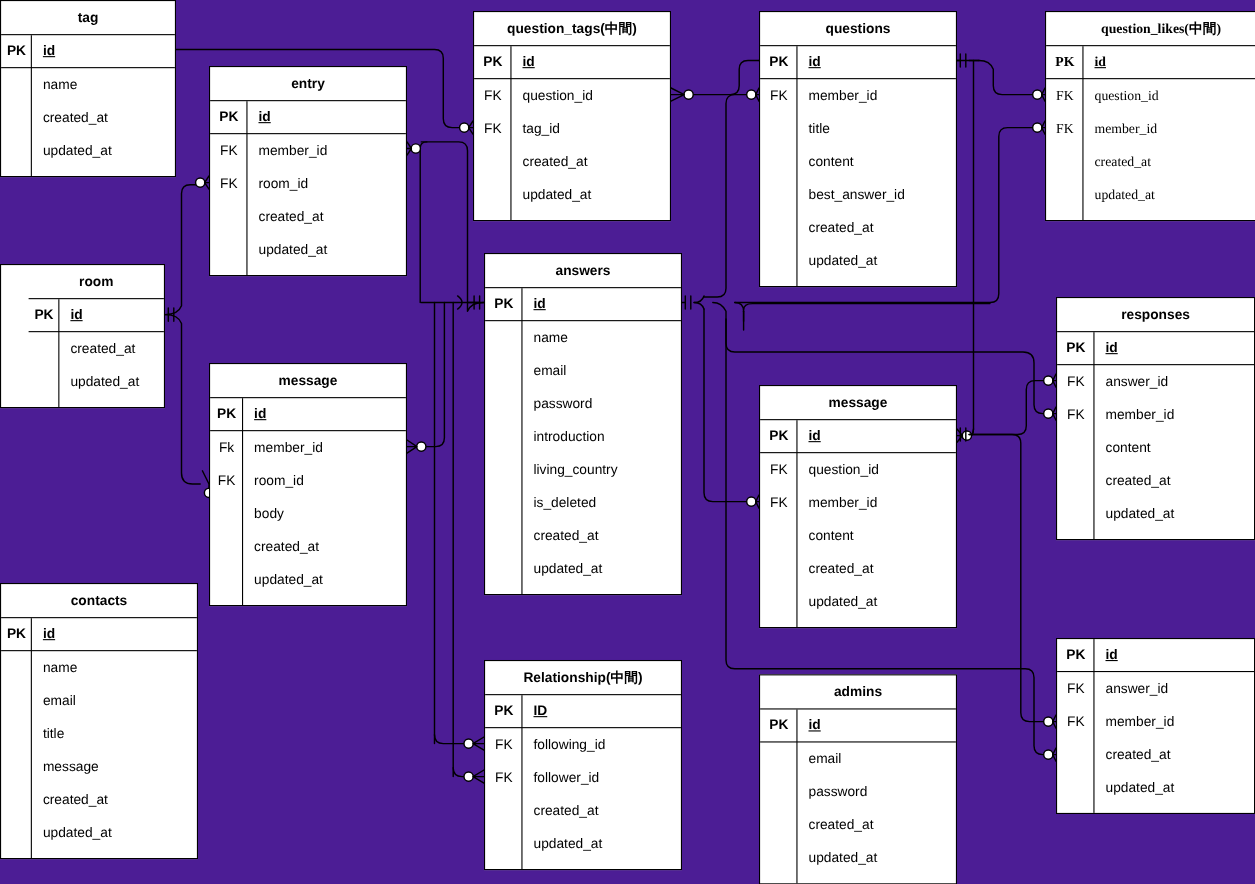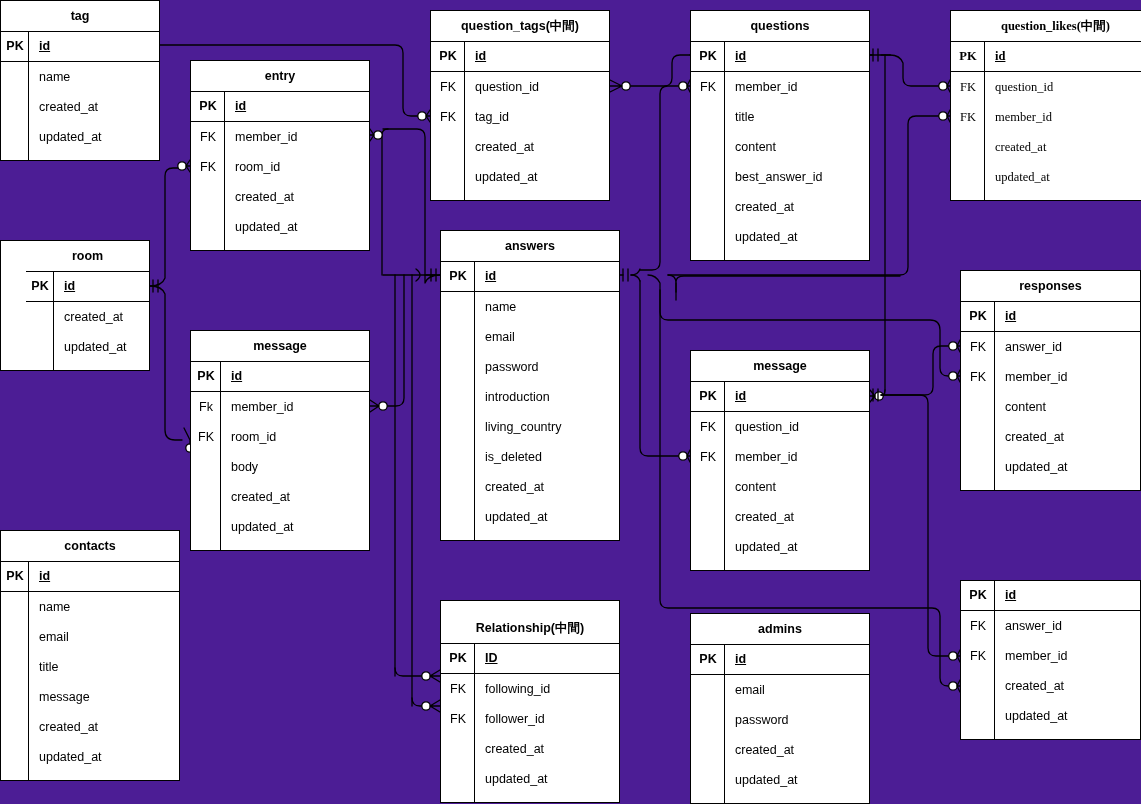--- a/index.html
+++ b/index.html
@@ -398,21 +398,21 @@
           <span class="f">created_at</span>
         </div>
         <div class="row">
           <span class="k" style="width: 34px;"></span>
           <span class="f">updated_at</span>
         </div>
         <div class="spacer"></div>
       </div>
     </div>
     <div class="entity" style="left: 440px; top: 600px; width: 180px;">
-      <div class="ent-title" style="height: 30px; margin-top: 12px;">Relationship(中間)</div>
+      <div class="ent-title" style="height: 30px;">Relationship(中間)</div>
       <div class="ent-body">
         <div class="keycol" style="width: 34px;"></div>
         <div class="row pkrow">
           <span class="k bold" style="width: 34px;">PK</span>
           <span class="f pk">ID</span>
         </div>
         <div class="row">
           <span class="k" style="width: 34px;">FK</span>
           <span class="f">following_id</span>
         </div>

